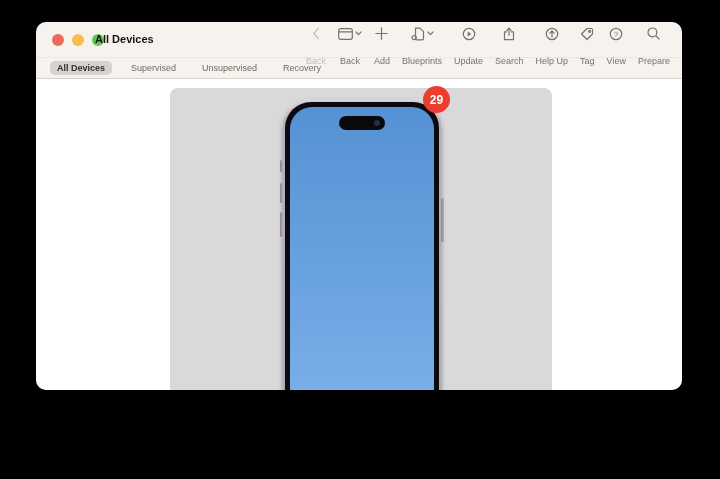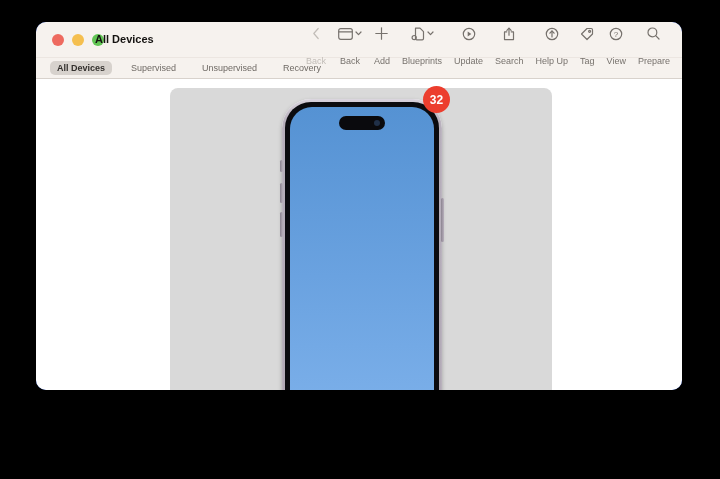--- a/index.html
+++ b/index.html
@@ -320,18 +320,18 @@
         <div class="side-btn btn-vol-dn"></div>
         <div class="side-btn btn-power"></div>
         <div class="phone-bezel"></div>
         <div class="phone-screen">
           <div class="dynamic-island">
             <div class="camera-dot"></div>
           </div>
         </div>
       </div>
 
-      <div class="badge">32</div>
+      <div class="badge">29</div>
 
     </div>
   </div>
 
 </div>
 
 </body></html>

